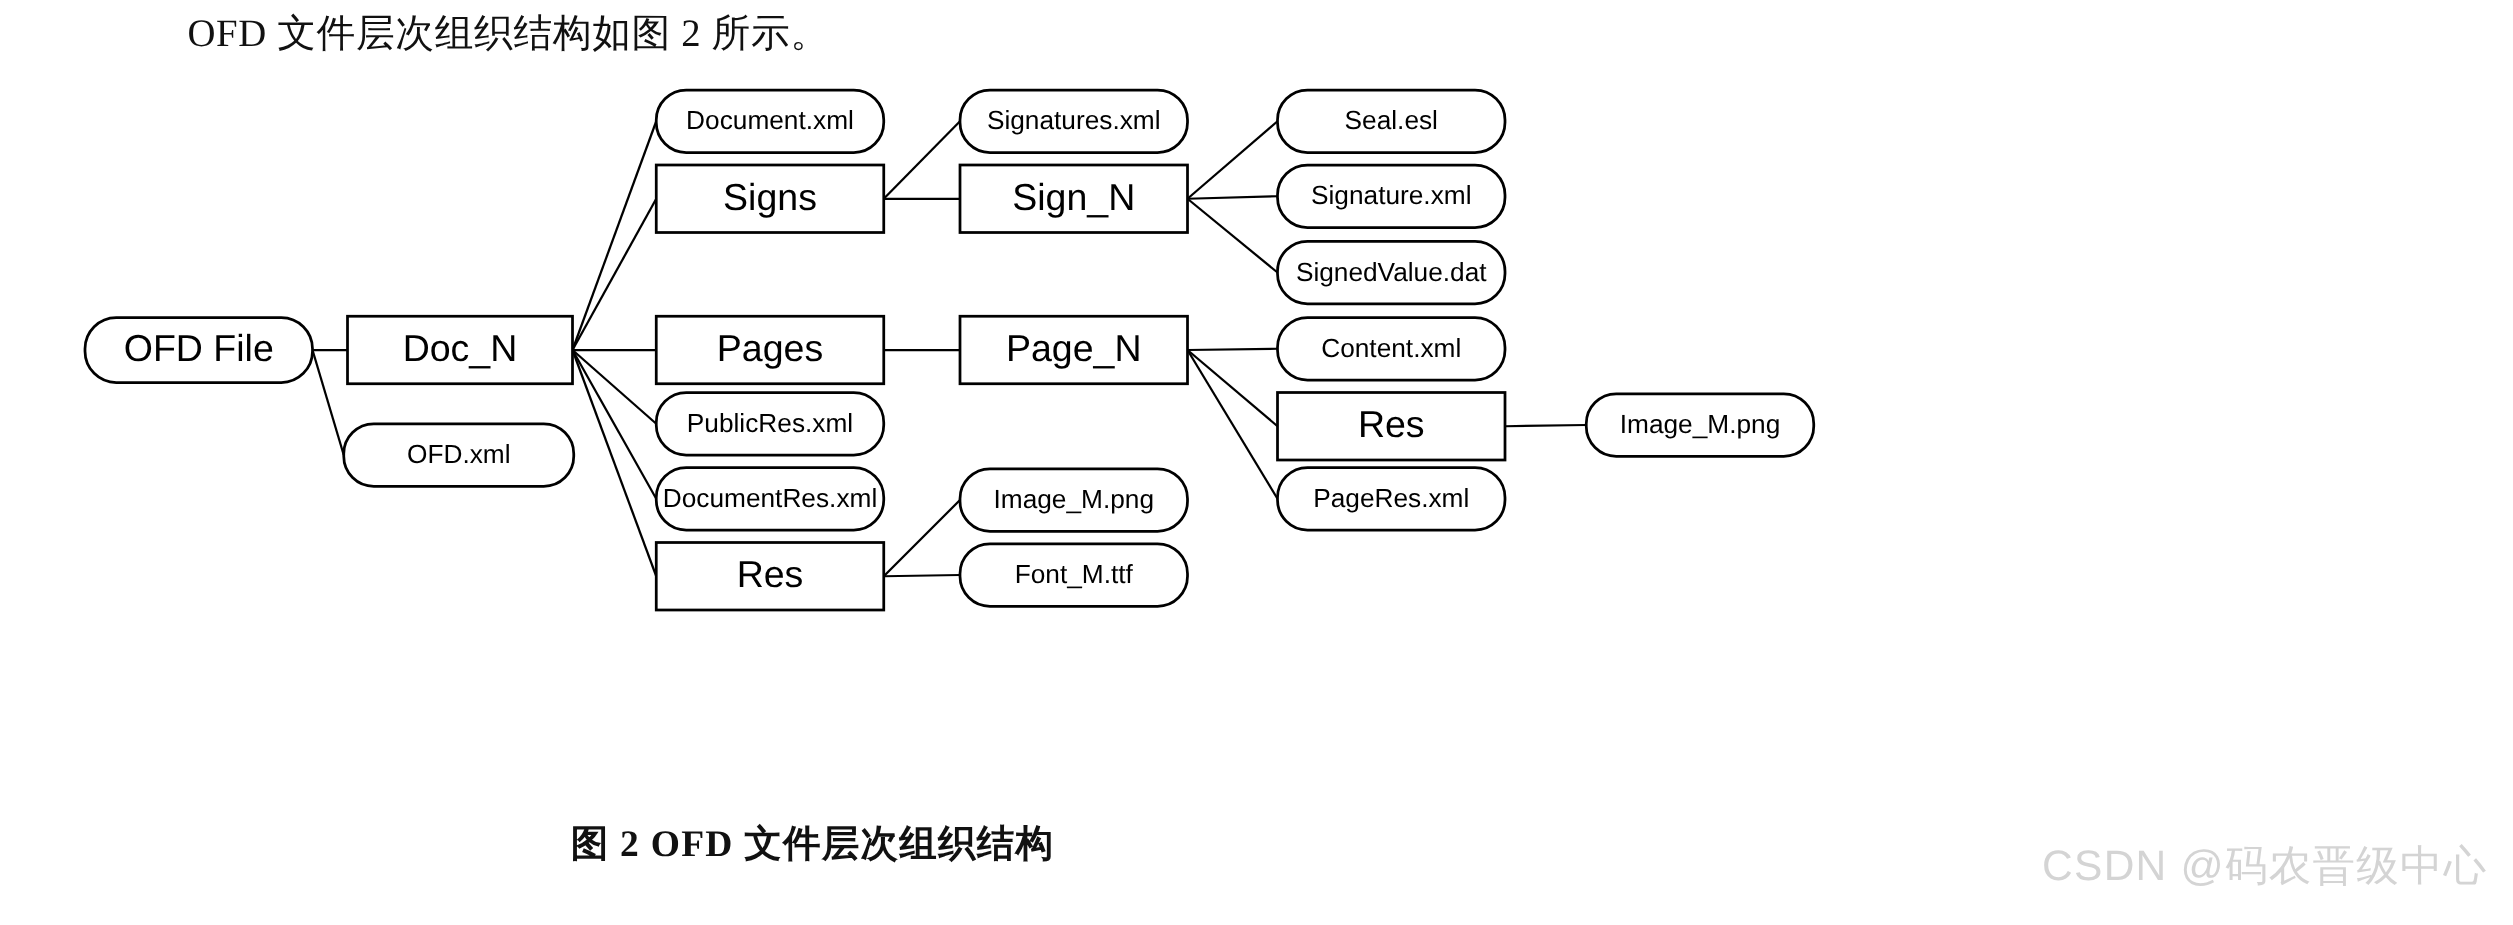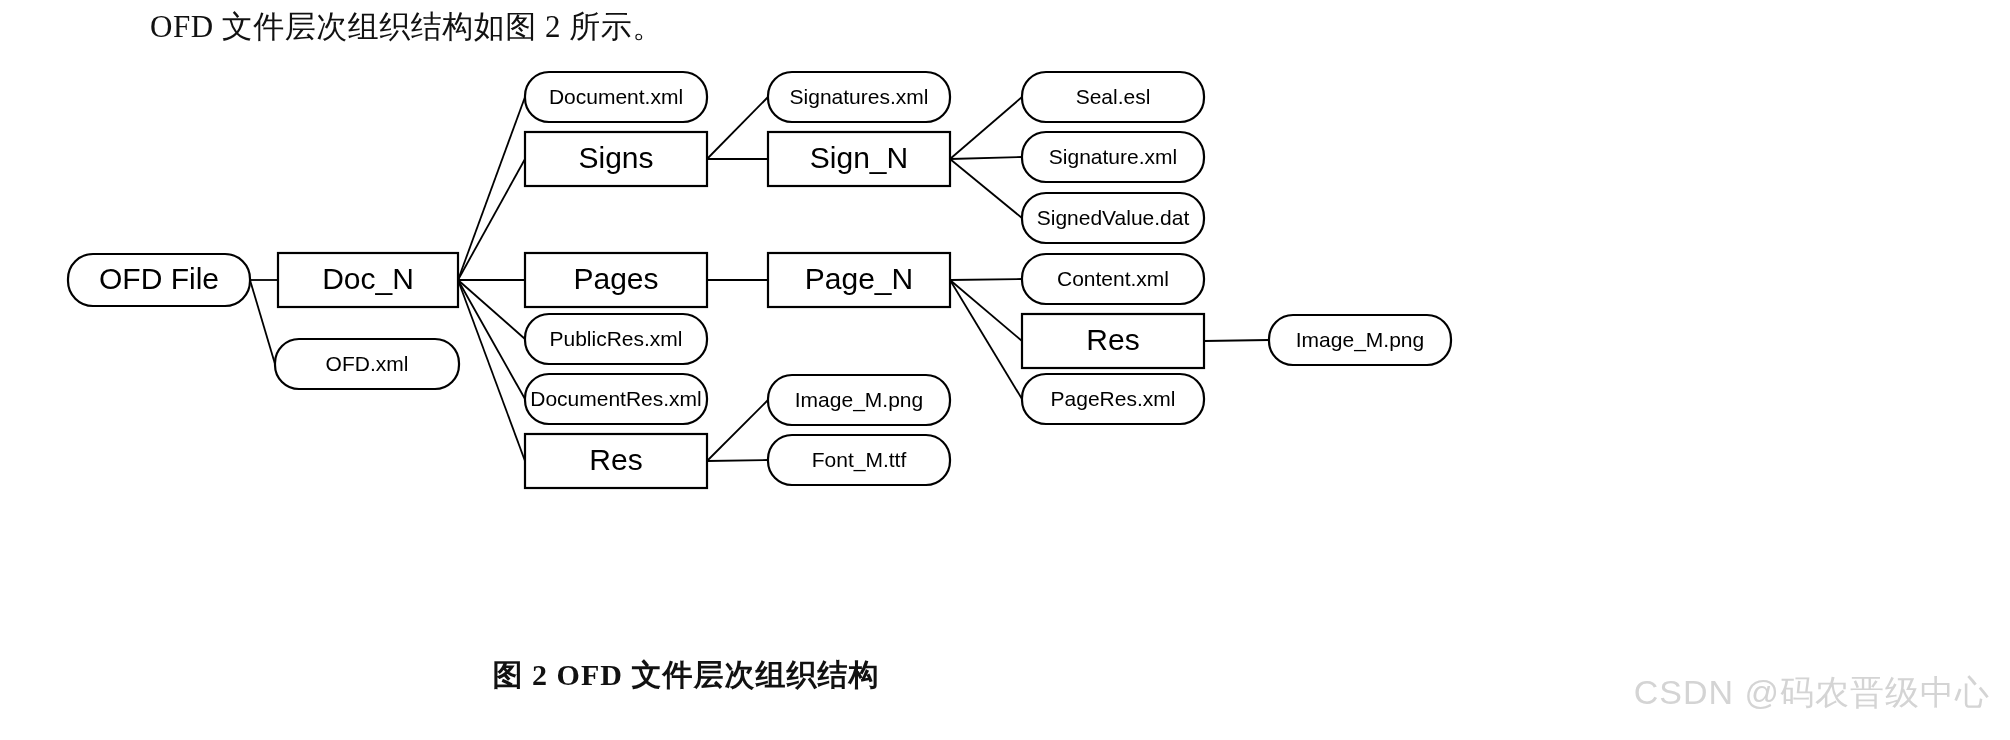--- a/index.html
+++ b/index.html
@@ -60,21 +60,20 @@
     left: 0;
     top: 655px;
     width: 1300px;
     text-align: center;
     font-family: "Liberation Serif", serif;
     font-size: 30px;
     font-weight: bold;
     color: #111111;
     letter-spacing: 1px;
     white-space: nowrap;
-    margin-left: 36px;
   }
   #watermark {
     position: absolute;
     right: 20px;
     bottom: 8px;
     font-family: "Liberation Sans", sans-serif;
     font-size: 34px;
     color: #d4d4d4;
     letter-spacing: 1px;
     white-space: nowrap;

